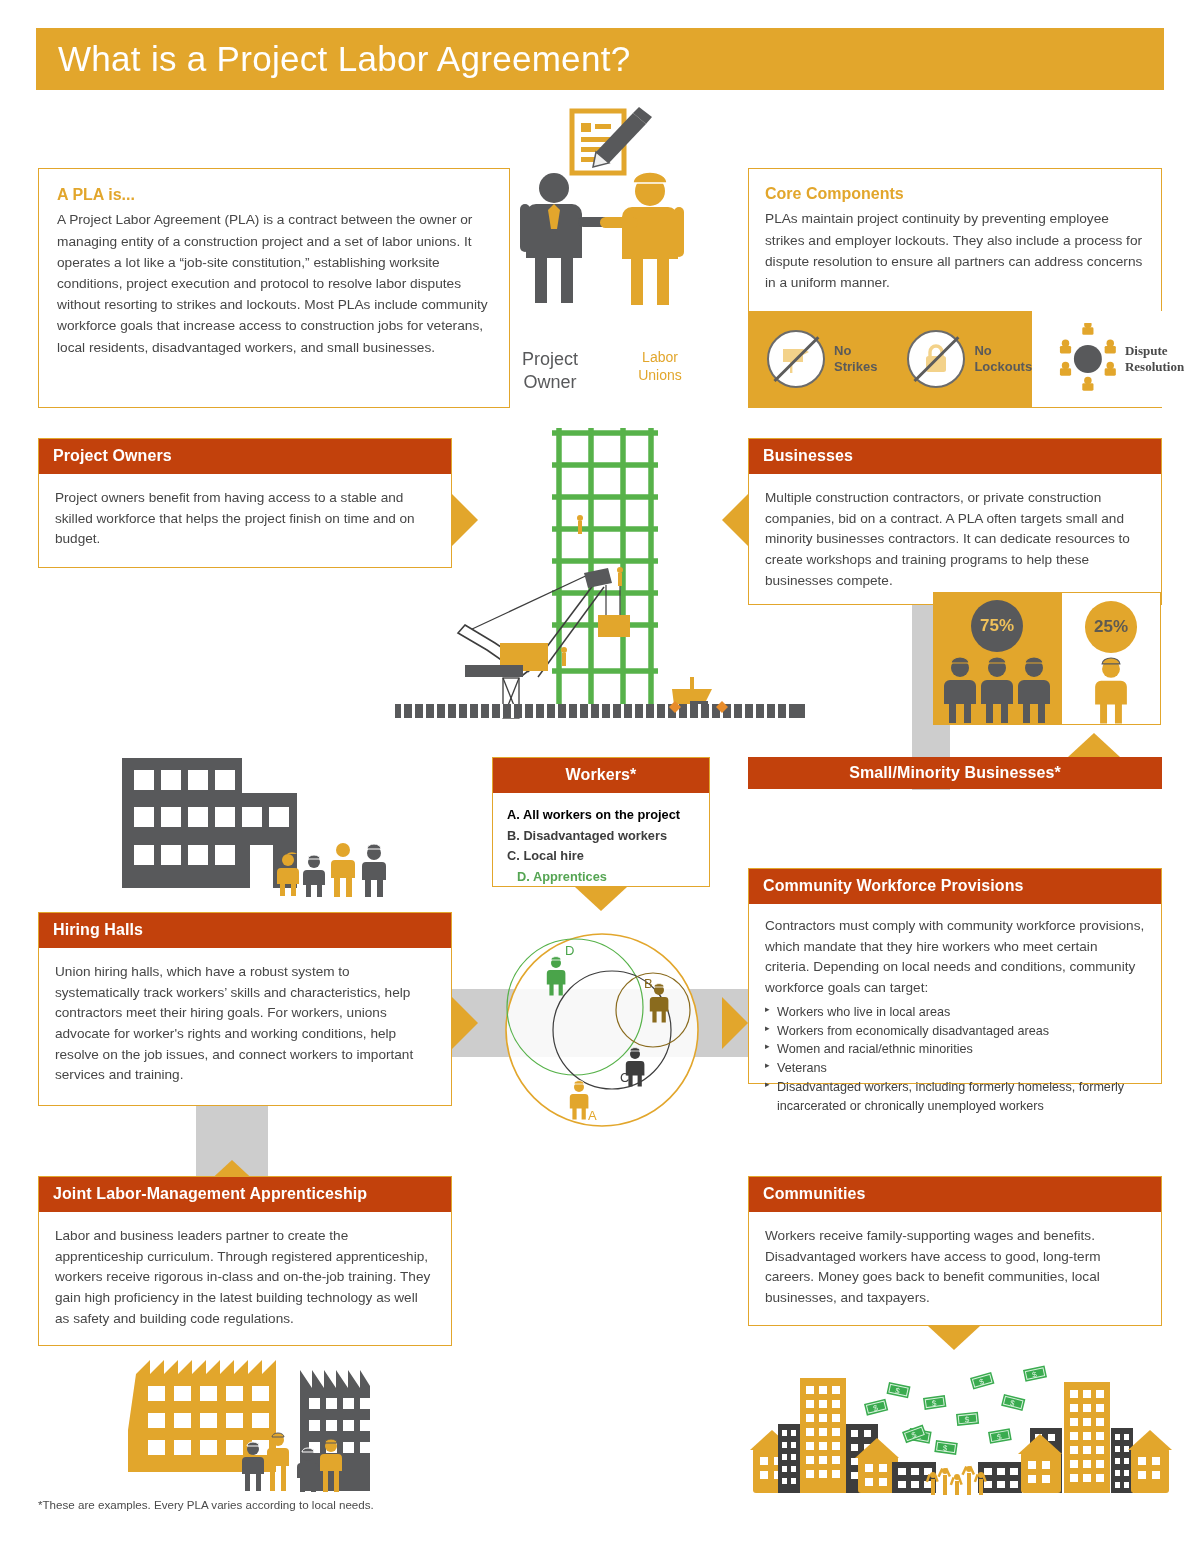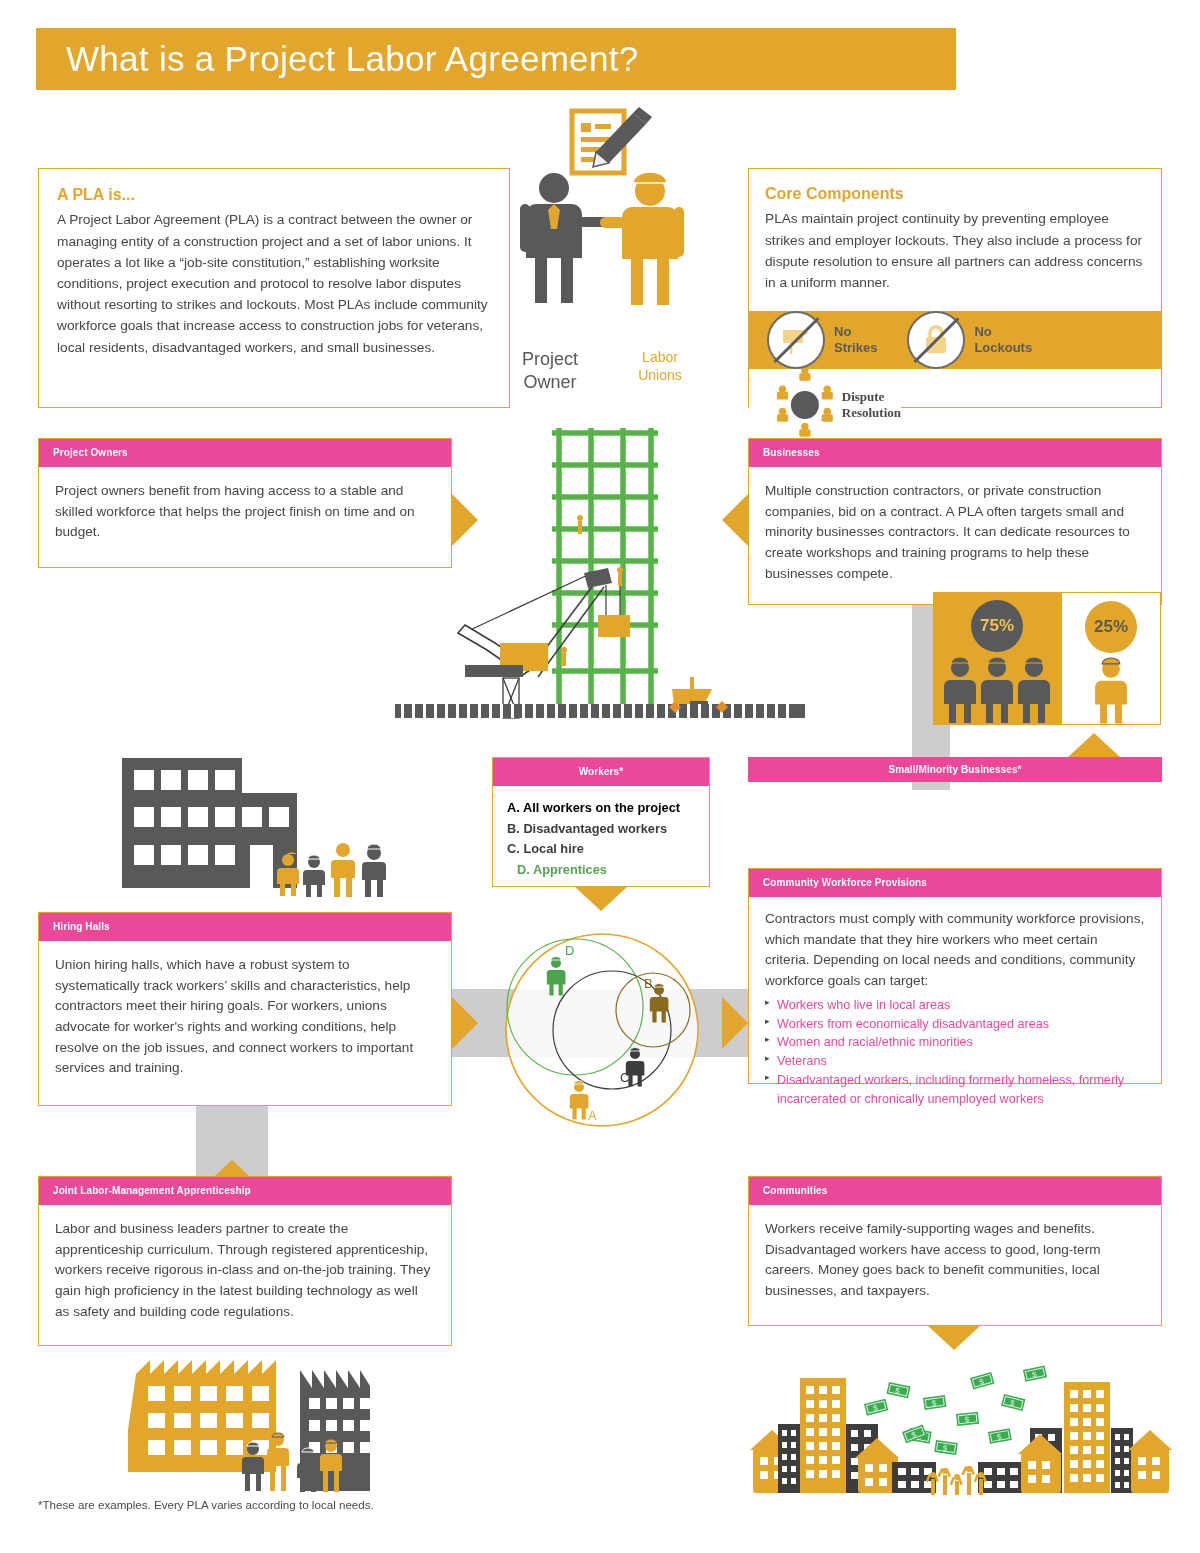--- a/index.html
+++ b/index.html
@@ -6,54 +6,54 @@
   html, body {
     width: 1200px; height: 1553px;
     background: #ffffff;
     font-family: "Liberation Sans", sans-serif;
     overflow: hidden;
   }
   #page { position: relative; width: 1200px; height: 1553px; background:#fff; }
 
   
   .title-bar {
-    position: absolute; left: 36px; top: 28px; width: 920px; height: 62px;
-    background: #e2a62c; display: flex; align-items: center; padding-left: 30px;
+    position: absolute; left: 36px; top: 28px; width: 1128px; height: 62px;
+    background: #e2a62c; display: flex; align-items: center; padding-left: 22px;
   }
   .title-bar .t {
     color: #ffffff; font-size: 35px; font-weight: 400; letter-spacing: .3px;
     font-family: "Liberation Sans", sans-serif;
   }
 
   
   .card { position: absolute; background: #fff; }
   .card.bordered { border: 1.5px solid #e2a62c; }
   .card-hdr {
-    background: #ec4899; color:#fff; font-weight:700; font-size:10px;
+    background: #c2410c; color:#fff; font-weight:700; font-size:16px;
     padding: 8px 14px 9px 14px; letter-spacing:.1px;
   }
   .card-hdr.center { text-align:center; }
   .card-body {
     padding: 14px 16px 14px 16px; color:#464646; font-size:13.6px; line-height:1.52;
   }
   .card-body.tight { padding: 12px 14px 12px 14px; }
 
   .lede-title { color:#e2a62c; font-weight:700; font-size:16px; margin-bottom:2px; }
   .lede-body { color:#464646; font-size:13.7px; line-height:1.55; }
 
   ul.bullets { list-style:none; margin-top:4px; }
   ul.bullets li {
-    position:relative; padding-left:12px; font-size:12.6px; line-height:1.5; color:#ec4899;
+    position:relative; padding-left:12px; font-size:12.6px; line-height:1.5; color:#404040;
   }
   ul.bullets li::before {
     content:"\25B8"; position:absolute; left:0; top:0; font-size:9px; color:#464646;
   }
 
   
-  .cc-strip { display:flex; height:96px; border-top:0;flex-direction:column; }
+  .cc-strip { display:flex; height:96px; border-top:0; }
   .cc-left { flex:1; background:#e2a62c; display:flex; align-items:center; padding-left:18px; gap:16px; }
   .cc-right { width:152px; background:#fff; display:flex; align-items:center; gap:8px; padding-left:27px;font-family:Liberation Serif, serif; }
   .cc-item { display:flex; align-items:center; gap:9px; }
   .cc-lbl { color:#5a5a5a; font-size:13px; font-weight:600; line-height:1.25; }
   .cc-lbl.dark { color:#4a4a4a; }
 
   .noicon { width:58px; height:58px; border-radius:50%; background:#fff; border:2.5px solid #6b6b6b;
             position:relative; display:flex; align-items:center; justify-content:center; }
   .noicon .slash { position:absolute; width:2.6px; height:62px; background:#5c5c5c; transform: rotate(45deg); }
 

